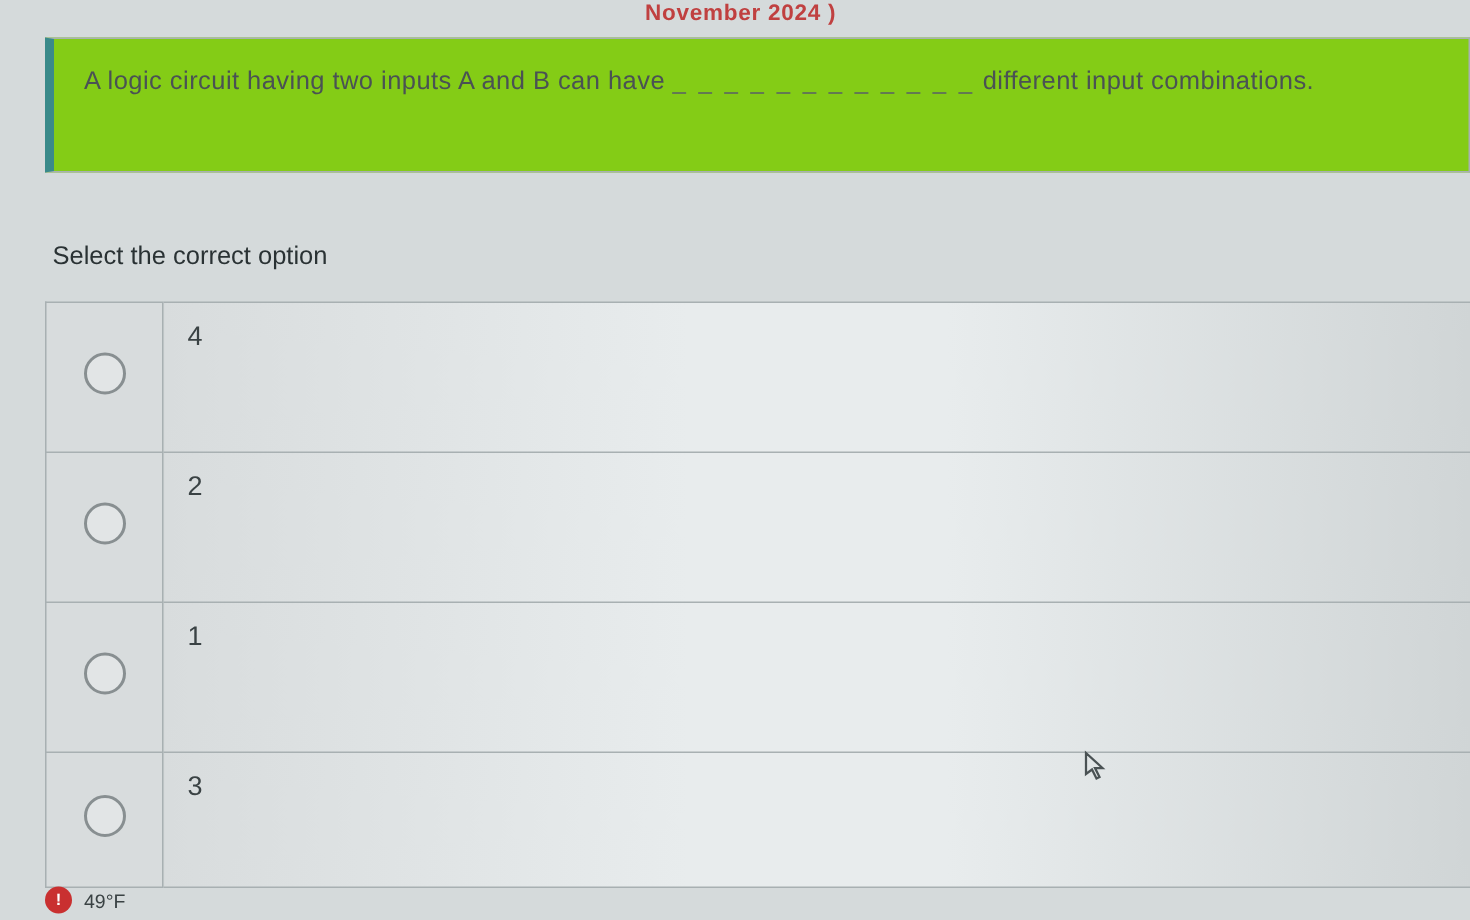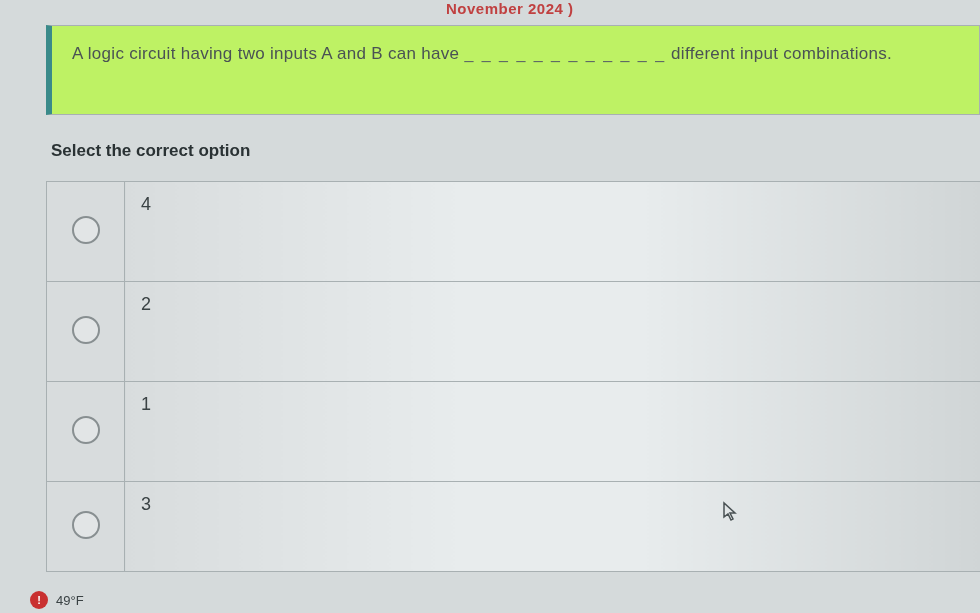--- a/index.html
+++ b/index.html
@@ -9,52 +9,52 @@
     }
     body {
       font-family: Arial, sans-serif;
       background: #d5dadb;
       width: 980px;
       height: 613px;
       overflow: hidden;
       position: relative;
     }
     .container {
-      padding-left: 46px;
+      padding-left: 30px;
       padding-top: 0;
     }
     .header-partial {
       color: #c04040;
       font-weight: 600;
       font-size: 15px;
       padding-left: 400px;
       padding-bottom: 8px;
       letter-spacing: 0.5px;
     }
     .question-box {
       border: 1px solid #a8b0b2;
       border-left: 6px solid #3a8a8a;
-      background: #bef264;
+      background: #84cc16;
       padding: 18px 20px 50px 20px;
-      margin-bottom: 26px;
+      margin-bottom: 46px;
     }
     .question-text {
       color: #4a5254;
       font-size: 17px;
       font-weight: 400;
       letter-spacing: 0.3px;
     }
     .blank {
       letter-spacing: 2px;
       color: #5a6264;
     }
     .instruction {
       color: #2a3234;
       font-size: 17px;
-      font-weight: 700;
+      font-weight: 400;
       margin-bottom: 20px;
       padding-left: 5px;
     }
     .options-table {
       width: 100%;
       border-collapse: collapse;
     }
     .option-row {
       border: 1px solid #a8b0b2;
       border-right: none;

